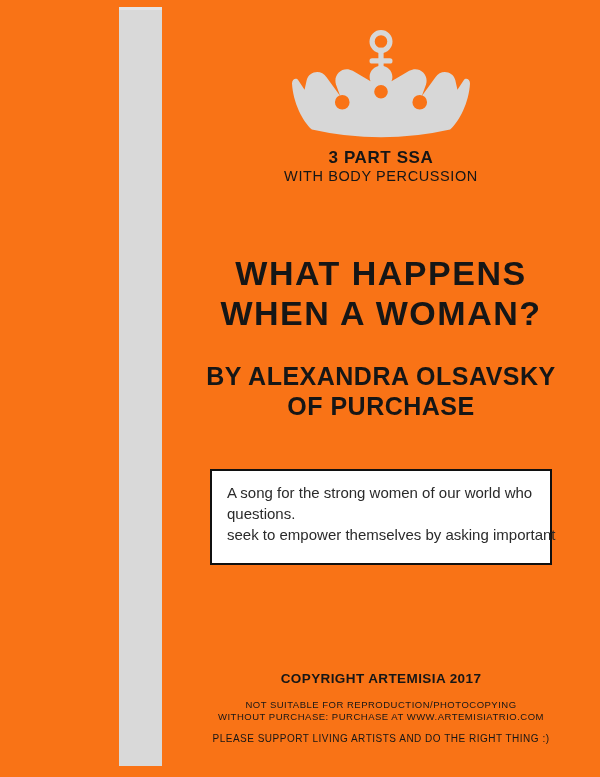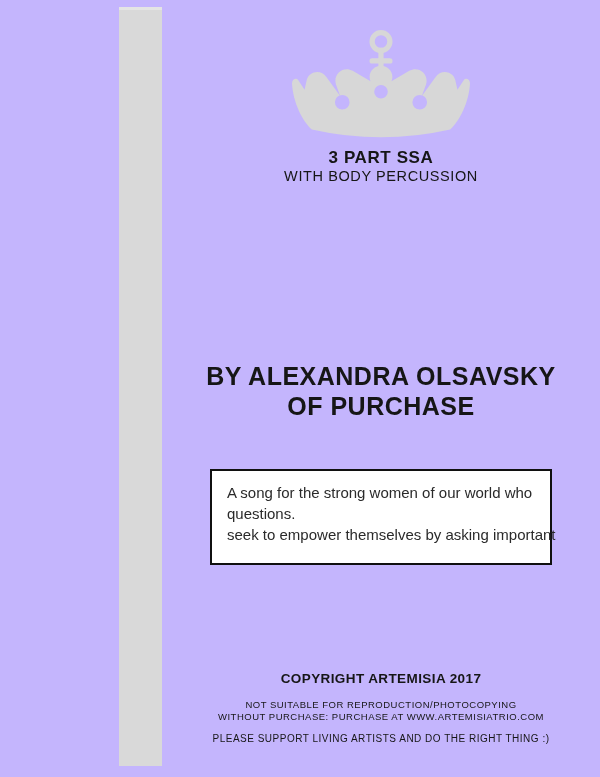--- a/index.html
+++ b/index.html
@@ -5,21 +5,21 @@
   html, body {
     margin: 0;
     padding: 0;
     background: #ffffff;
     font-family: "Liberation Sans", "DejaVu Sans", sans-serif;
   }
   .page {
     position: relative;
     width: 600px;
     height: 777px;
-    background: #c4b5fd;
+    background: #f97316;
     overflow: hidden;
     color: var(--ink, #161616);
   }
   .scan-strip {
     position: absolute;
     left: 119px;
     top: 7px;
     width: 43px;
     height: 756px;
     background: var(--scan-strip, #d9d9d9);
@@ -164,20 +164,24 @@
             M41,69 a7,7 0 1 0 14,0 a7,7 0 1 0 -14,0 z
             M78.5,59 a6.5,6.5 0 1 0 13,0 a6.5,6.5 0 1 0 -13,0 z
             M115,69 a7,7 0 1 0 14,0 a7,7 0 1 0 -14,0 z"></path>
         </g>
       </svg>
     </div>
 
     <div class="voicing">3 PART SSA</div>
     <div class="voicing-sub">WITH BODY PERCUSSION</div>
 
+    <h1 class="title">
+      <div>WHAT HAPPENS</div>
+      <div>WHEN A WOMAN?</div>
+    </h1>
 
     <div class="byline">
       <div>BY ALEXANDRA OLSAVSKY</div>
       <div>OF PURCHASE</div>
     </div>
 
     <div class="desc-box">
       <div class="desc-line">A song for the strong women of our world who</div>
       <div class="desc-line">questions.</div>
       <div class="desc-line">seek to empower themselves by asking important</div>

